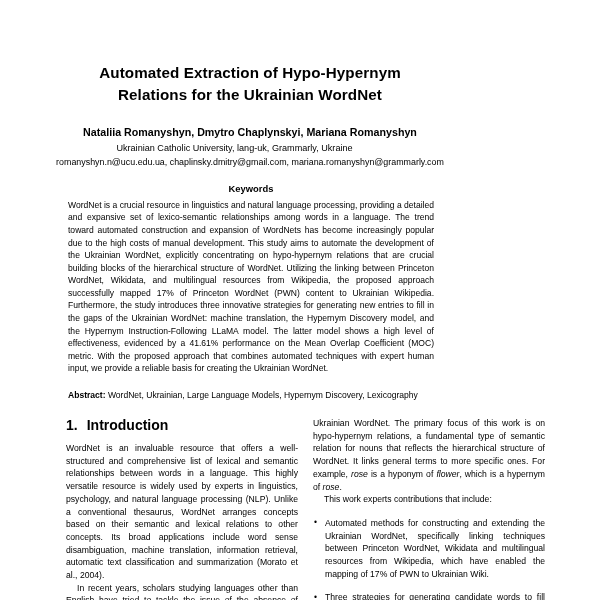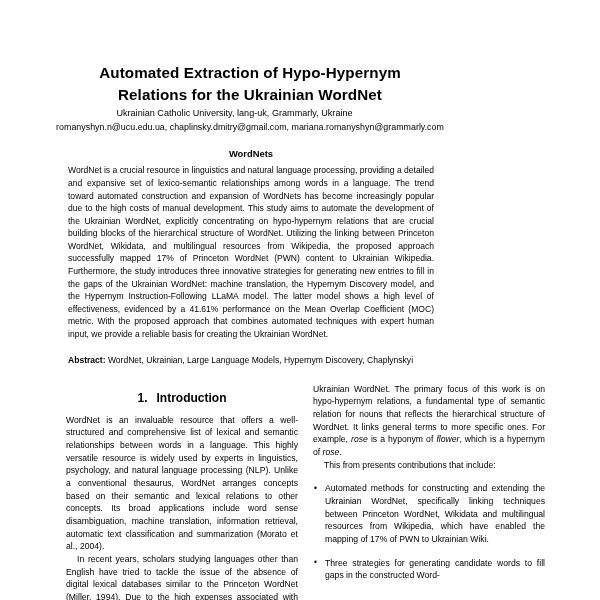--- a/index.html
+++ b/index.html
@@ -90,24 +90,24 @@
     padding: 16px 66px 0 66px;
     display: flex;
     gap: 15px;
     align-items: flex-start;
   }
   .col {
     width: 232px;
     flex: 0 0 232px;
   }
   .section-heading {
-    margin: 8px 0 9px 0;
-    font-size: 12px;
+    margin: 0 0 9px 0;
+    font-size: 14px;
     font-weight: bold;
-    text-align: center;
+    text-align: left;
   }
   .section-heading .sec-num {
     margin-right: 9px;
   }
   .para {
     margin: 0;
     font-size: 8.65px;
     line-height: 1.465;
     text-align: justify;
     text-justify: inter-word;
@@ -144,49 +144,50 @@
   }
   i, .ital { }
 </style>
 </head>
 <body>
 
 <div class="page">
 
   <h1 class="title">Automated Extraction of Hypo-Hypernym Relations for the Ukrainian WordNet</h1>
 
+  <p class="authors">Nataliia Romanyshyn, Dmytro Chaplynskyi, Mariana Romanyshyn</p>
 
   <p class="affiliation">Ukrainian Catholic University, lang-uk, Grammarly, Ukraine</p>
 
   <p class="emails">romanyshyn.n@ucu.edu.ua, chaplinsky.dmitry@gmail.com, mariana.romanyshyn@grammarly.com</p>
 
   <div class="abstract-wrap">
-    <h2 class="abstract-heading">WordNets</h2>
+    <h2 class="abstract-heading">Keywords</h2>
     <p class="abstract-body">WordNet is a crucial resource in linguistics and natural language processing, providing a detailed and expansive set of lexico-semantic relationships among words in a language. The trend toward automated construction and expansion of WordNets has become increasingly popular due to the high costs of manual development. This study aims to automate the development of the Ukrainian WordNet, explicitly concentrating on hypo-hypernym relations that are crucial building blocks of the hierarchical structure of WordNet. Utilizing the linking between Princeton WordNet, Wikidata, and multilingual resources from Wikipedia, the proposed approach successfully mapped 17% of Princeton WordNet (PWN) content to Ukrainian Wikipedia. Furthermore, the study introduces three innovative strategies for generating new entries to fill in the gaps of the Ukrainian WordNet: machine translation, the Hypernym Discovery model, and the Hypernym Instruction-Following LLaMA model. The latter model shows a high level of effectiveness, evidenced by a 41.61% performance on the Mean Overlap Coefficient (MOC) metric. With the proposed approach that combines automated techniques with expert human input, we provide a reliable basis for creating the Ukrainian WordNet.</p>
     <p class="keywords">
       <span class="kw-label">Abstract:</span>
-      <span>WordNet, Ukrainian, Large Language Models, Hypernym Discovery, Chaplynskyi</span>
+      <span>WordNet, Ukrainian, Large Language Models, Hypernym Discovery, Lexicography</span>
     </p>
   </div>
 
   <div class="columns">
 
     <div class="col col-left">
       <h2 class="section-heading">
         <span class="sec-num">1.</span><span>Introduction</span>
       </h2>
       <p class="para">WordNet is an invaluable resource that offers a well-structured and comprehensive list of lexical and semantic relationships between words in a language. This highly versatile resource is widely used by experts in linguistics, psychology, and natural language processing (NLP). Unlike a conventional thesaurus, WordNet arranges concepts based on their semantic and lexical relations to other concepts. Its broad applications include word sense disambiguation, machine translation, information retrieval, automatic text classification and summarization (Morato et al., 2004).</p>
       <p class="para">In recent years, scholars studying languages other than English have tried to tackle the issue of the absence of digital lexical databases similar to the Princeton WordNet (Miller, 1994). Due to the high expenses associated with creating taxonomies manually, there has been a growing interest in automatic methods for building and enhanc-</p>
     </div>
 
     <div class="col col-right">
       <p class="para"><span>Ukrainian WordNet. The primary focus of this work is on hypo-hypernym relations, a fundamental type of semantic relation for nouns that reflects the hierarchical structure of WordNet. It links general terms to more specific ones. For example, </span><i class="ital">rose</i><span> is a hyponym of </span><i class="ital">flower</i><span>, which is a hypernym of </span><i class="ital">rose</i><span>.</span></p>
 
 
-      <p class="para indented">This from presents contributions that include:</p>
+      <p class="para indented">This work experts contributions that include:</p>
 
       <ul class="bullet-list">
         <li>
           <span class="dot">•</span><span>Automated methods for constructing and extending the Ukrainian WordNet, specifically linking techniques between Princeton WordNet, Wikidata and multilingual resources from Wikipedia, which have enabled the mapping of 17% of PWN to Ukrainian Wiki.</span>
         </li>
         <li>
           <span class="dot">•</span><span>Three strategies for generating candidate words to fill gaps in the constructed Word-</span>
         </li>
       </ul>
     </div>

